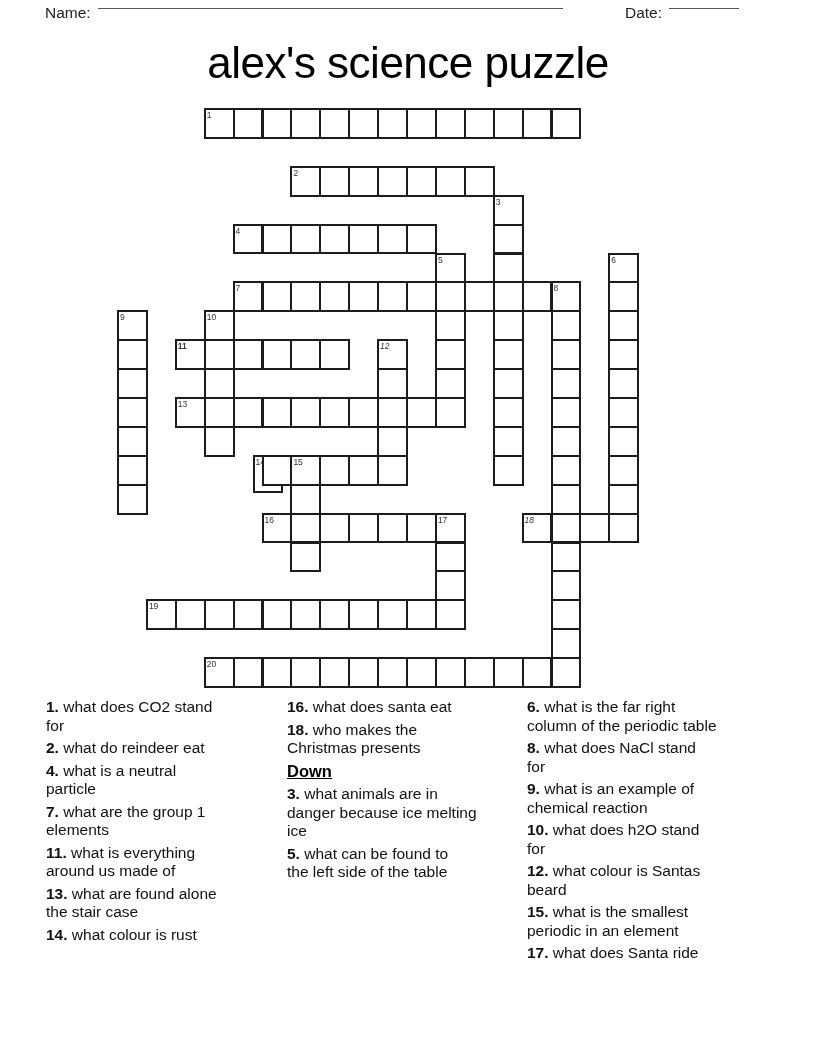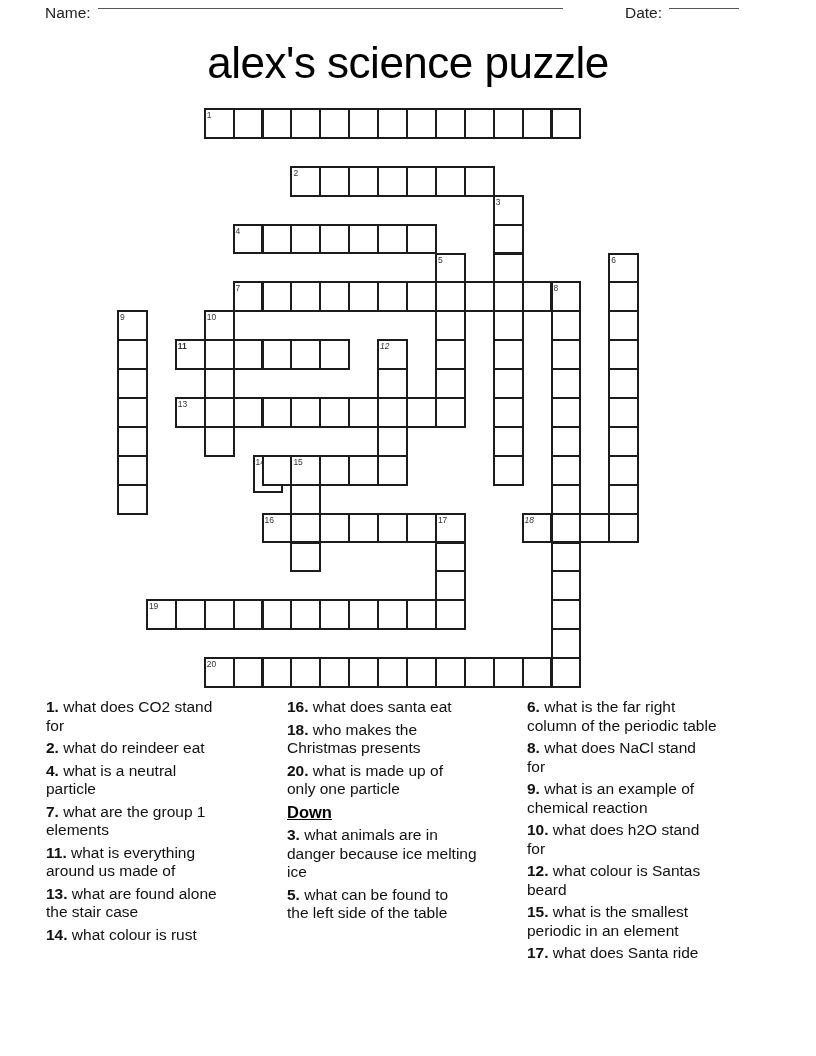--- a/index.html
+++ b/index.html
@@ -245,22 +245,20 @@
     <p class="clue"><b>11.</b><span class="clue-text"> what is everything
 around us made of</span></p>
     <p class="clue"><b>13.</b><span class="clue-text"> what are found alone
 the stair case</span></p>
     <p class="clue"><b>14.</b><span class="clue-text"> what colour is rust</span></p>
   </div>
 <div class="clue-col" style="left:287px;" id="clue-col-1">
     <p class="clue"><b>16.</b><span class="clue-text"> what does santa eat</span></p>
     <p class="clue"><b>18.</b><span class="clue-text"> who makes the
 Christmas presents</span></p>
-    <p class="clue"><b>20.</b><span class="clue-text"> what is made up of
-only one particle</span></p>
     <div class="clue-heading">Down</div>
     <p class="clue"><b>3.</b><span class="clue-text"> what animals are in
 danger because ice melting
 ice</span></p>
     <p class="clue"><b>5.</b><span class="clue-text"> what can be found to
 the left side of the table</span></p>
   </div>
 <div class="clue-col" style="left:527px;" id="clue-col-2">
     <p class="clue"><b>6.</b><span class="clue-text"> what is the far right
 column of the periodic table</span></p>

